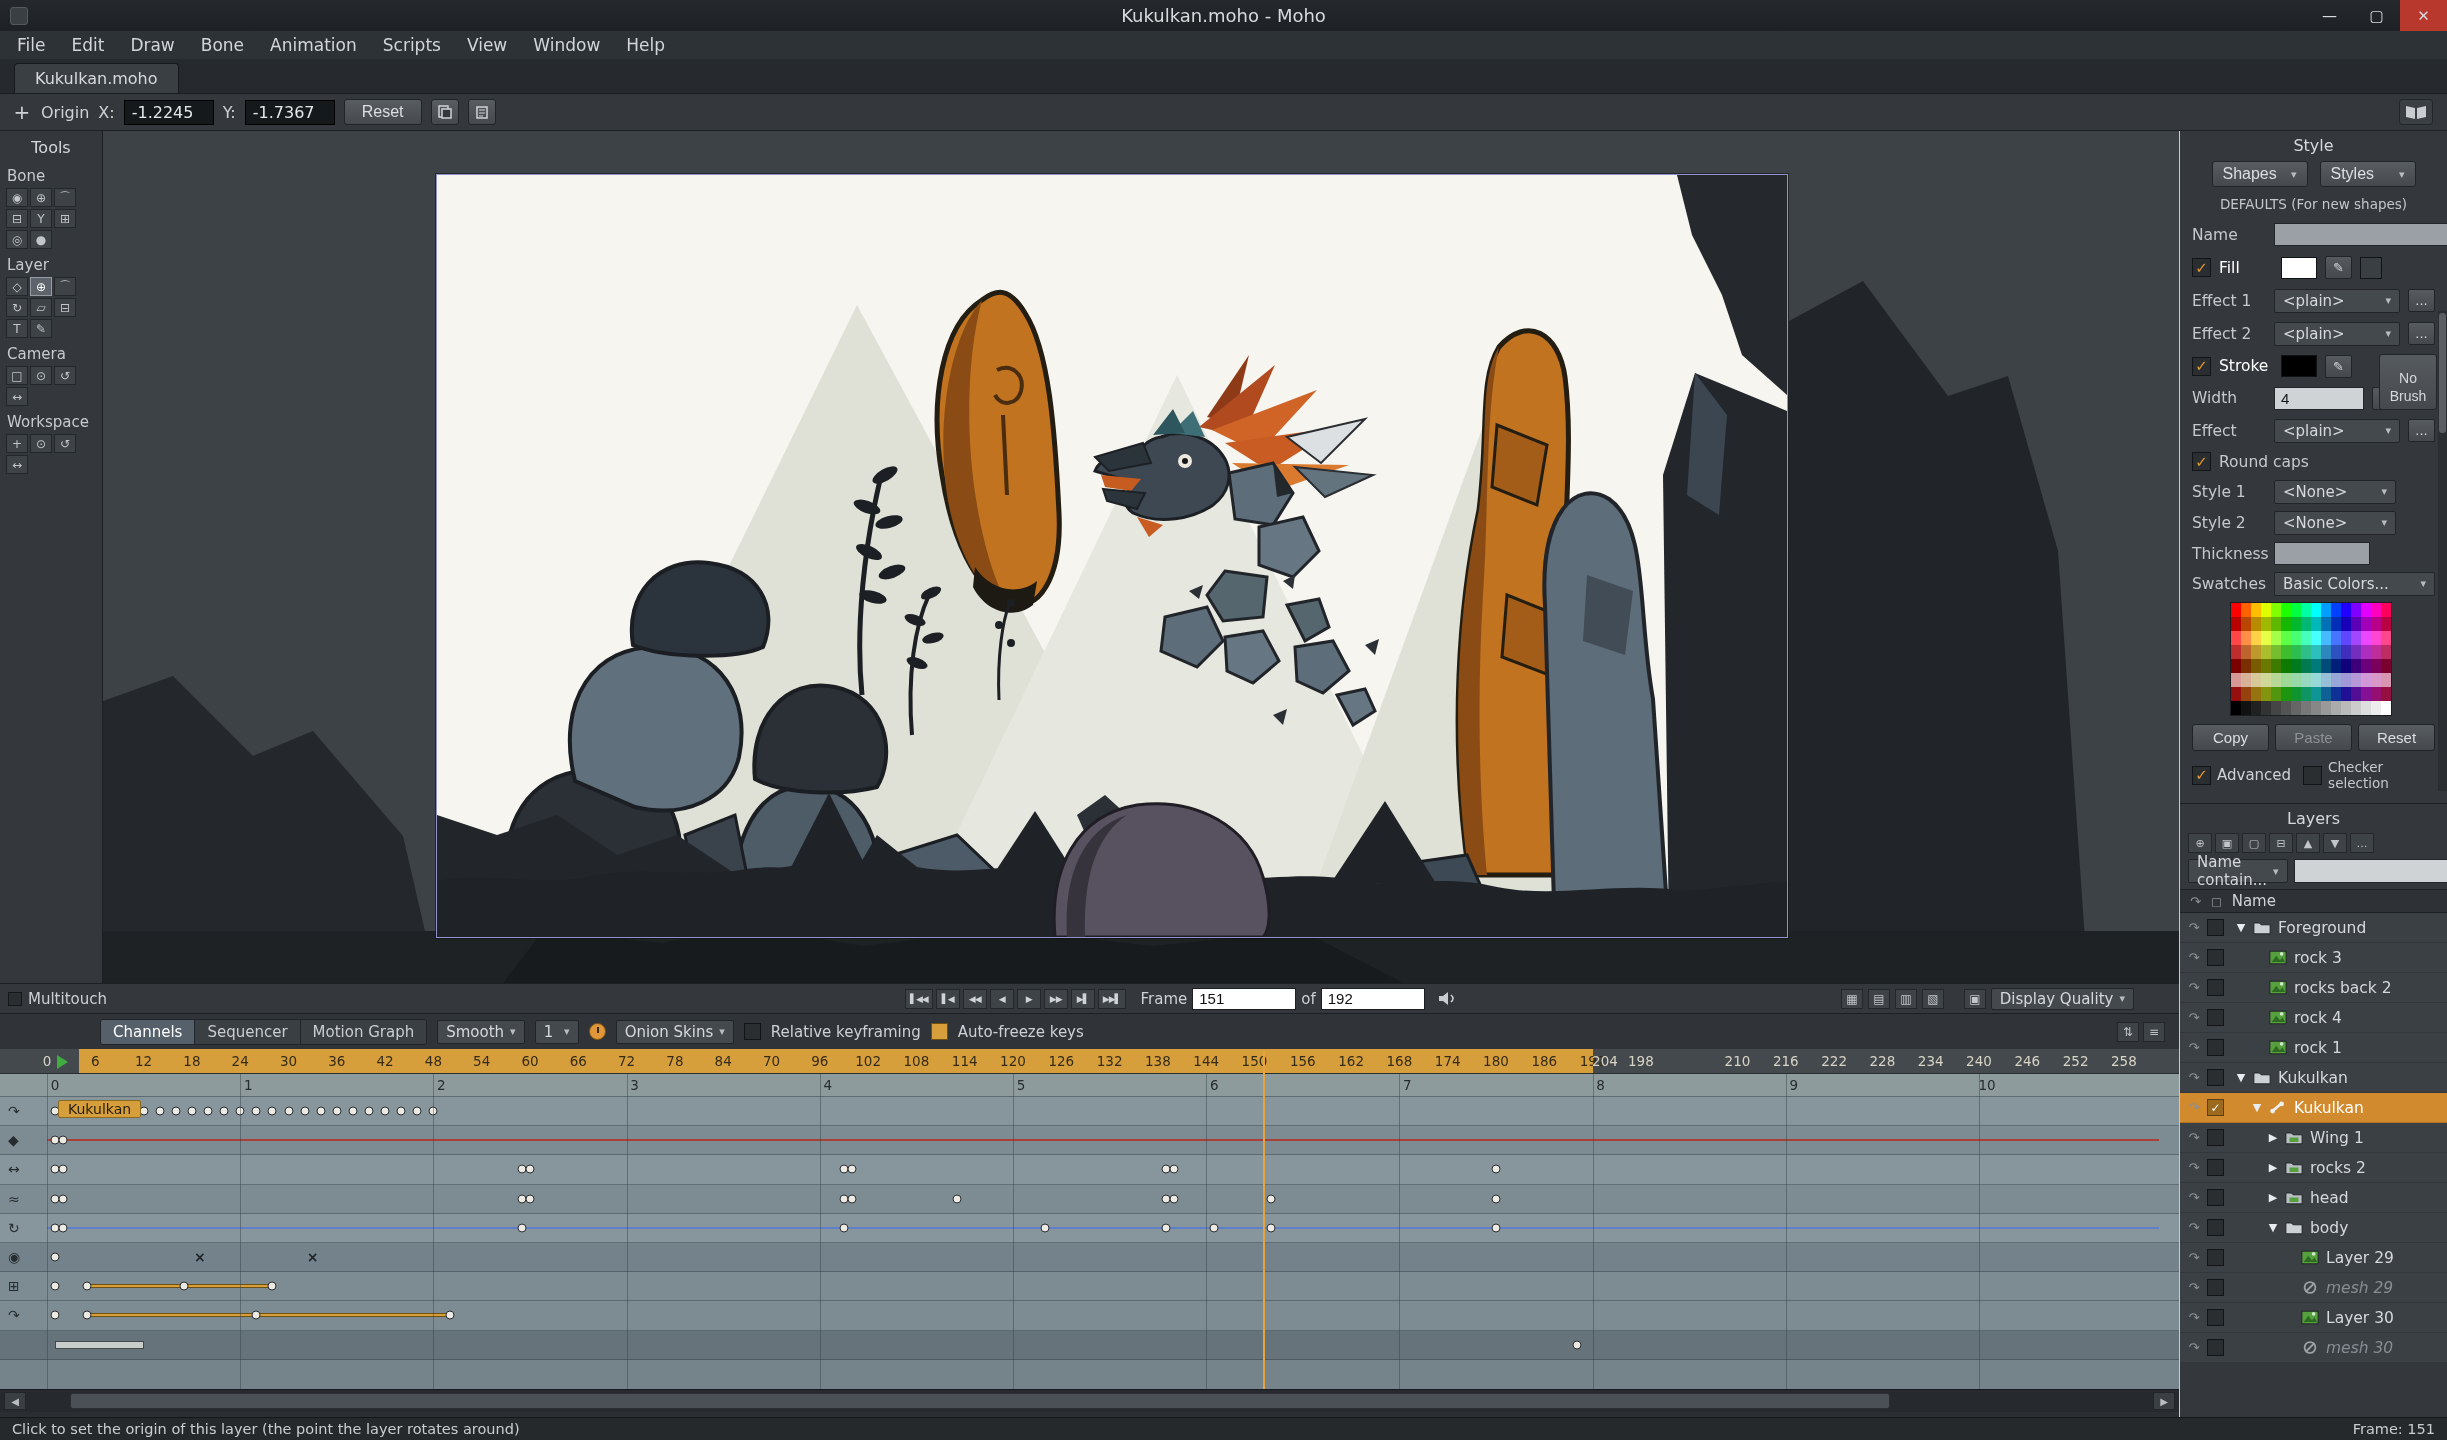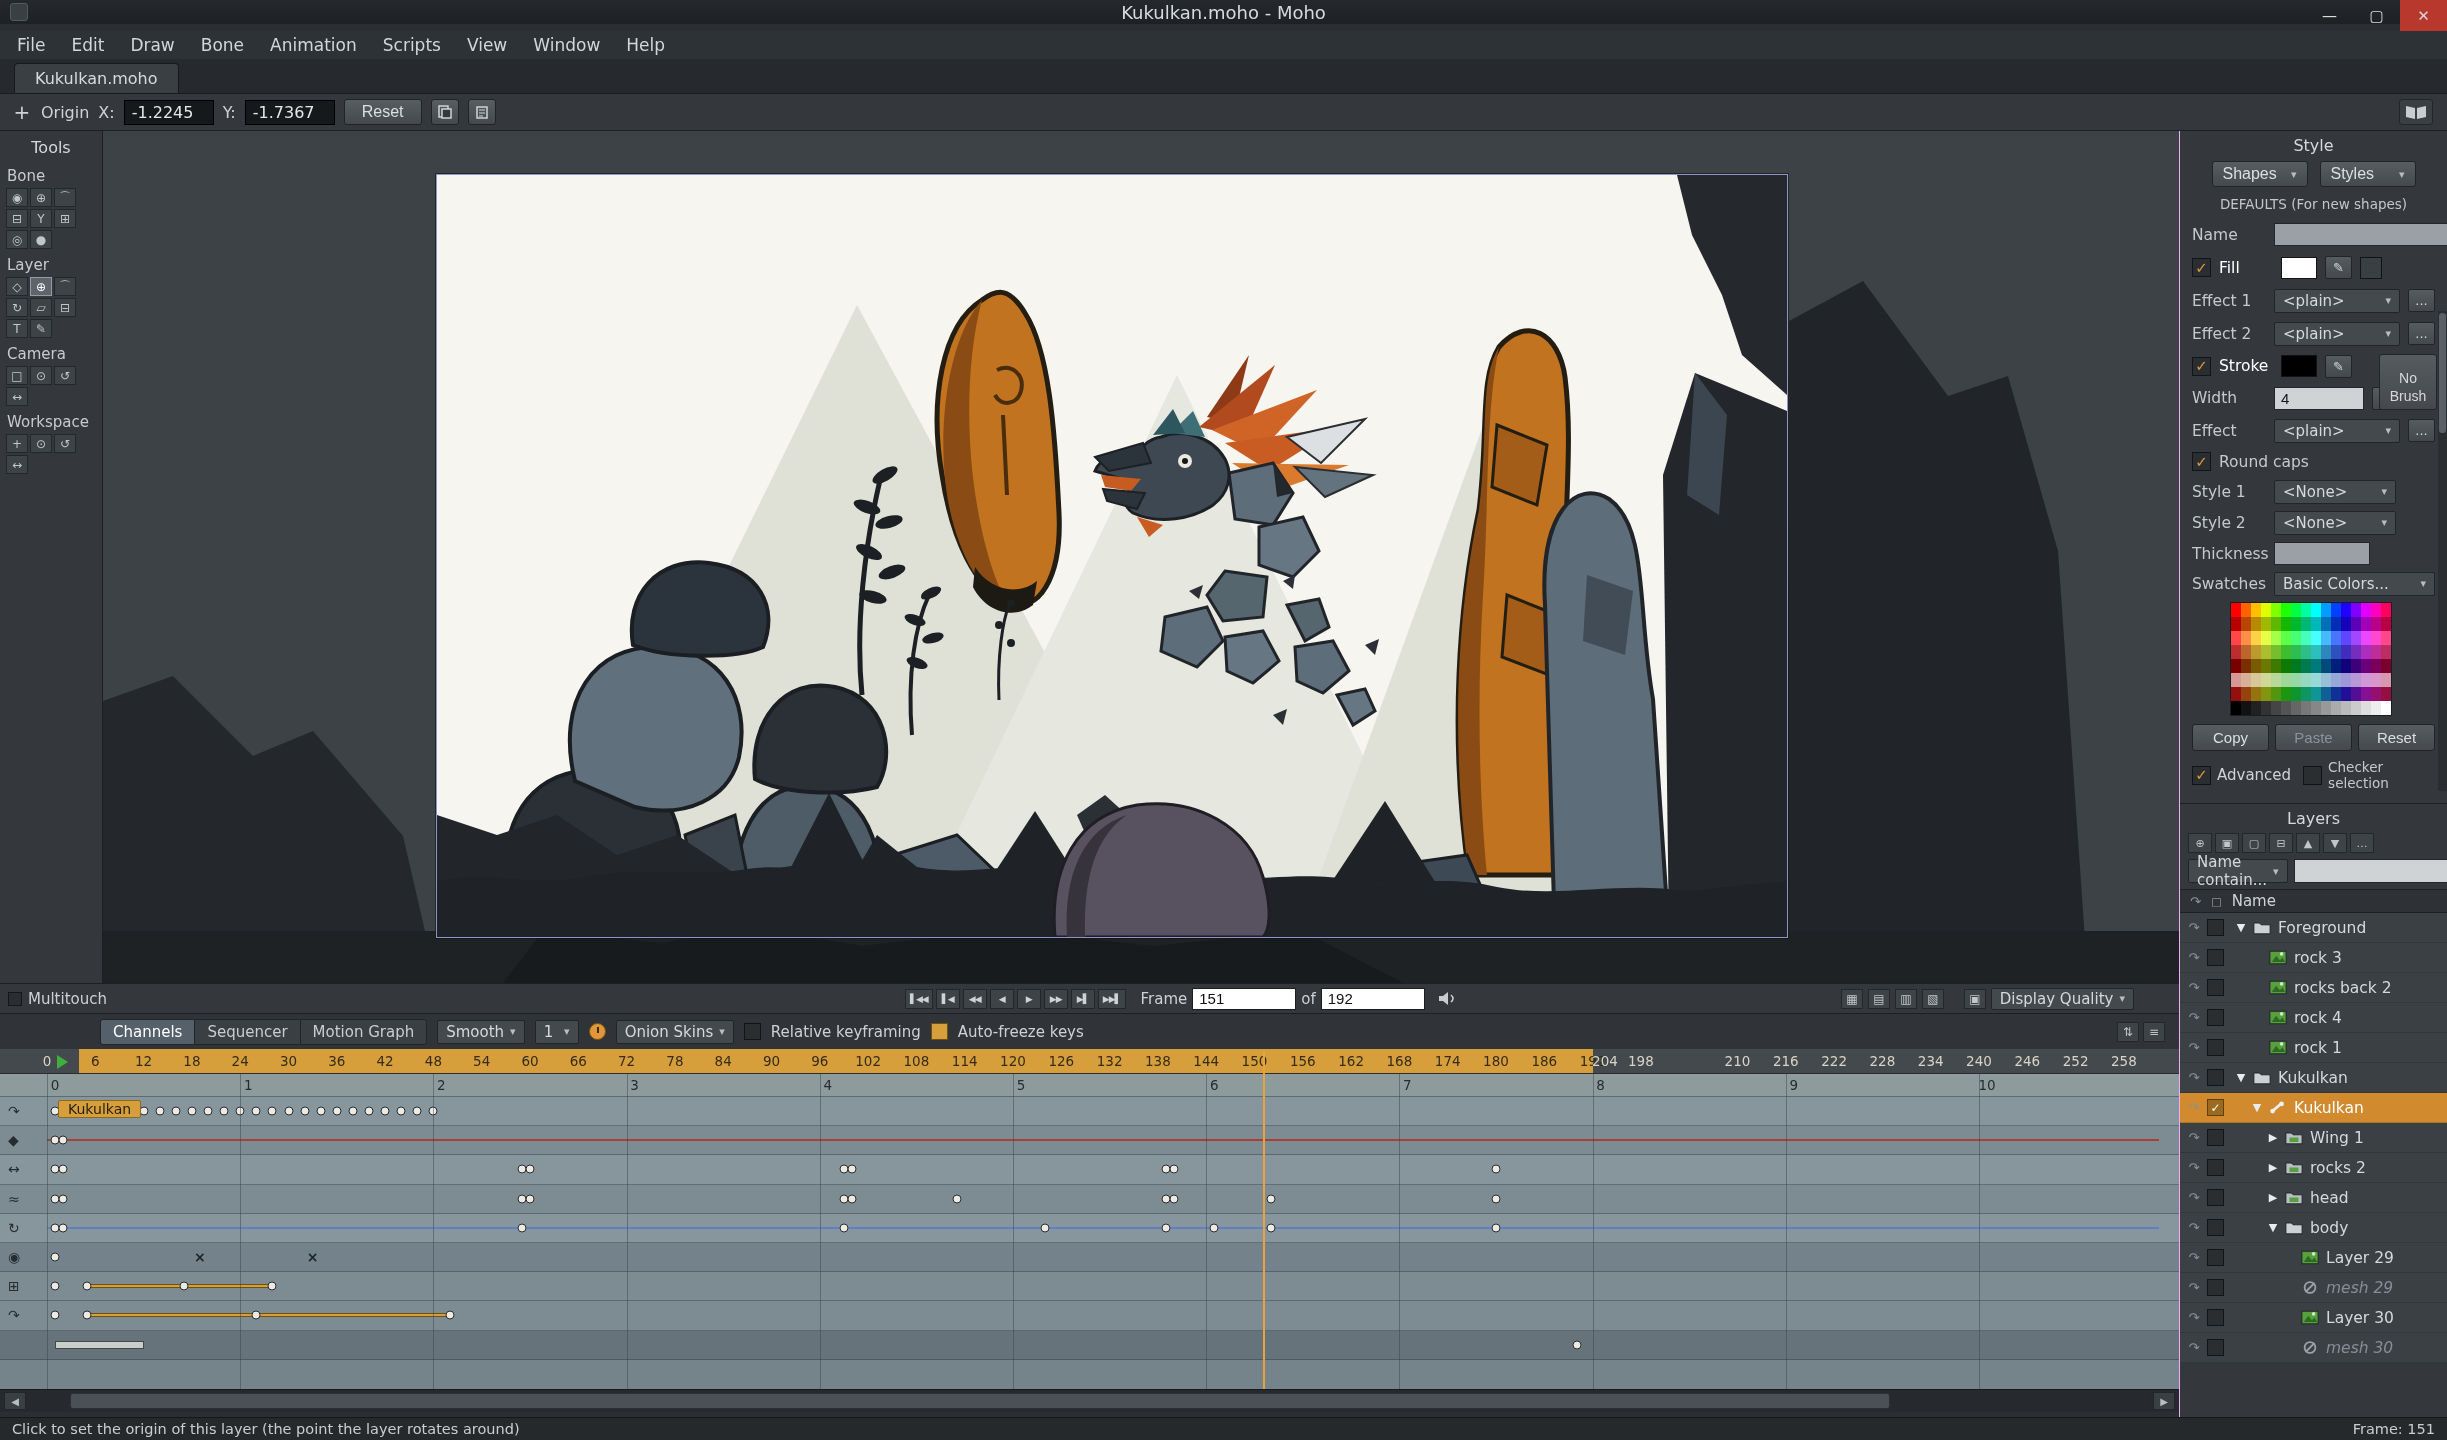--- a/index.html
+++ b/index.html
@@ -8,21 +8,21 @@
     position: relative;
     background: #2b2f33;
     font-family: "DejaVu Sans", "Liberation Sans", sans-serif;
     font-size: 17px;
     color: #cfd3d6;
     overflow: hidden;
     -webkit-user-select:none; user-select:none;
   }
 
   
-  .titlebar { position:absolute; left:0; top:0; width:2447px; height:24px;
+  .titlebar { position:absolute; left:0; top:0; width:2447px; height:31px;
     background:linear-gradient(#25292d,#1d2124); display:flex; align-items:center; }
   .app-icon { width:18px; height:18px; margin-left:10px; background:#3a3f44; border:1px solid #54595e; border-radius:3px; }
   .title-text { position:absolute; left:0; right:0; text-align:center; font-size:18px; color:#d6dadd; }
   .win-controls { position:absolute; right:0; top:0; height:31px; display:flex; }
   .win-btn { width:47px; height:31px; display:flex; align-items:center; justify-content:center;
     color:#d8dbde; font-size:15px; }
   .win-btn.close { background:#b8382e; }
 
   
   .menubar { position:absolute; left:0; top:31px; width:2447px; height:28px;
@@ -996,21 +996,21 @@
     <span class="ruler-num on-orange" style="left: 288.5px;">30</span>
     <span class="ruler-num on-orange" style="left: 336.8px;">36</span>
     <span class="ruler-num on-orange" style="left: 385.1px;">42</span>
     <span class="ruler-num on-orange" style="left: 433.4px;">48</span>
     <span class="ruler-num on-orange" style="left: 481.7px;">54</span>
     <span class="ruler-num on-orange" style="left: 530px;">60</span>
     <span class="ruler-num on-orange" style="left: 578.3px;">66</span>
     <span class="ruler-num on-orange" style="left: 626.6px;">72</span>
     <span class="ruler-num on-orange" style="left: 674.9px;">78</span>
     <span class="ruler-num on-orange" style="left: 723.2px;">84</span>
-    <span class="ruler-num on-orange" style="left: 771.5px;">90</span>
+    <span class="ruler-num on-orange" style="left: 771.5px;">70</span>
     <span class="ruler-num on-orange" style="left: 819.8px;">96</span>
     <span class="ruler-num on-orange" style="left: 868.1px;">102</span>
     <span class="ruler-num on-orange" style="left: 916.4px;">108</span>
     <span class="ruler-num on-orange" style="left: 964.7px;">114</span>
     <span class="ruler-num on-orange" style="left: 1013px;">120</span>
     <span class="ruler-num on-orange" style="left: 1061.3px;">126</span>
     <span class="ruler-num on-orange" style="left: 1109.6px;">132</span>
     <span class="ruler-num on-orange" style="left: 1157.9px;">138</span>
     <span class="ruler-num on-orange" style="left: 1206.2px;">144</span>
     <span class="ruler-num on-orange" style="left: 1254.5px;">150</span>

